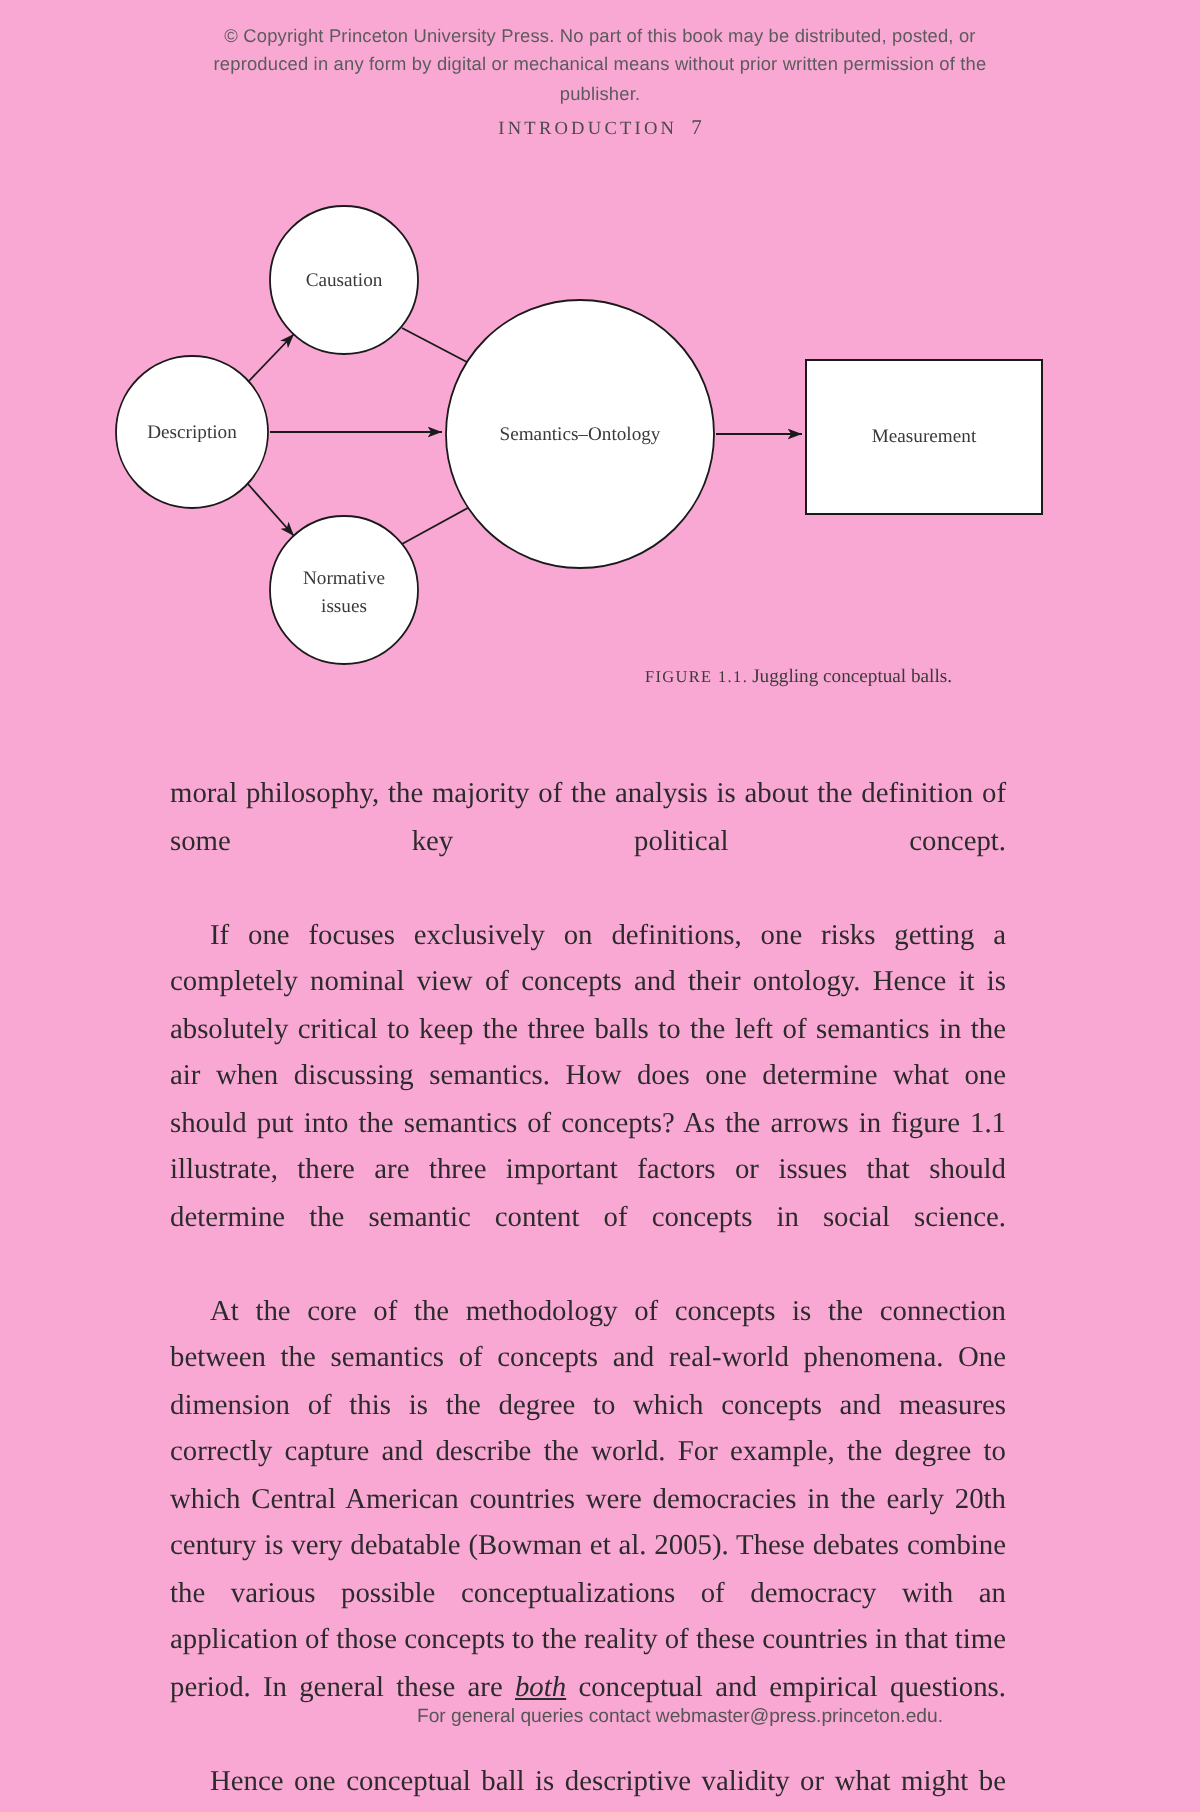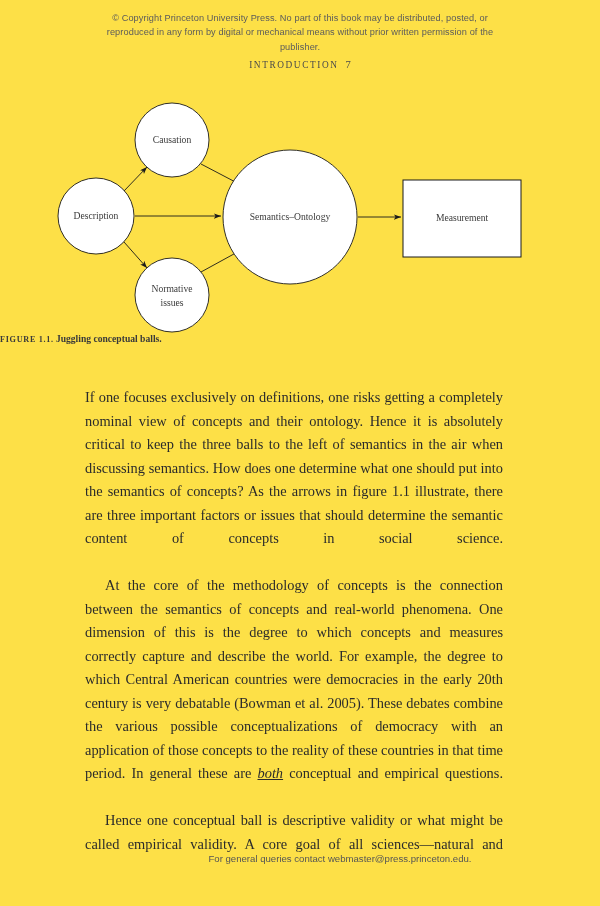--- a/index.html
+++ b/index.html
@@ -14,21 +14,21 @@
     position: relative;
     overflow: hidden;
     font-family: "Liberation Serif", "DejaVu Serif", serif;
     color: #2a2a2a;
   }
   .page {
     position: absolute;
     inset: 0;
     width: 600px;
     height: 906px;
-    background: #fde047;
+    background: #f9a8d4;
   }
 
   
   .copyright {
     position: absolute;
     left: 100px;
     top: 11px;
     width: 400px;
     text-align: center;
     font-family: "Liberation Sans", "DejaVu Sans", sans-serif;
@@ -75,24 +75,23 @@
   }
   .node-label-lg {
     font-size: 9.6px;
   }
 
   .figure-caption {
     position: absolute;
     left: 0;
     top: 333px;
     width: 476px;
-    text-align: left;
+    text-align: right;
     font-size: 9.6px;
     color: #3a3a3a;
-    font-weight: bold;
   }
   .figure-caption .fignum {
     font-variant: small-caps;
     text-transform: uppercase;
     font-size: 8.2px;
     letter-spacing: 0.7px;
     margin-right: 2px;
   }
 
   
@@ -214,20 +213,21 @@
         <text class="node-label" x="422" y="125" text-anchor="middle">Measurement</text>
       </g>
     </svg>
   </div>
 
   <div class="figure-caption">
     <span class="fignum">Figure 1.1.</span><span>Juggling conceptual balls.</span>
   </div>
 
   <div class="body-text">
+    <p>moral philosophy, the majority of the analysis is about the definition of some key political concept.</p>
     <p>If one focuses exclusively on definitions, one risks getting a completely nominal view of concepts and their ontology. Hence it is absolutely critical to keep the three balls to the left of semantics in the air when discussing semantics. How does one determine what one should put into the semantics of concepts? As the arrows in figure 1.1 illustrate, there are three important factors or issues that should determine the semantic content of concepts in social science.</p>
     <p><span>At the core of the methodology of concepts is the connection between the semantics of concepts and real-world phenomena. One dimension of this is the degree to which concepts and measures correctly capture and describe the world. For example, the degree to which Central American countries were democracies in the early 20th century is very debatable (Bowman et al. 2005). These debates combine the various possible conceptualizations of democracy with an application of those concepts to the reality of these countries in that time period. In general these are </span><em>both</em><span> conceptual and empirical questions.</span></p>
     <p>Hence one conceptual ball is descriptive validity or what might be called empirical validity. A core goal of all sciences—natural and</p>
   </div>
 
   <div class="footer">For general queries contact webmaster@press.princeton.edu.</div>
 
 </div>
 
 </body></html>

